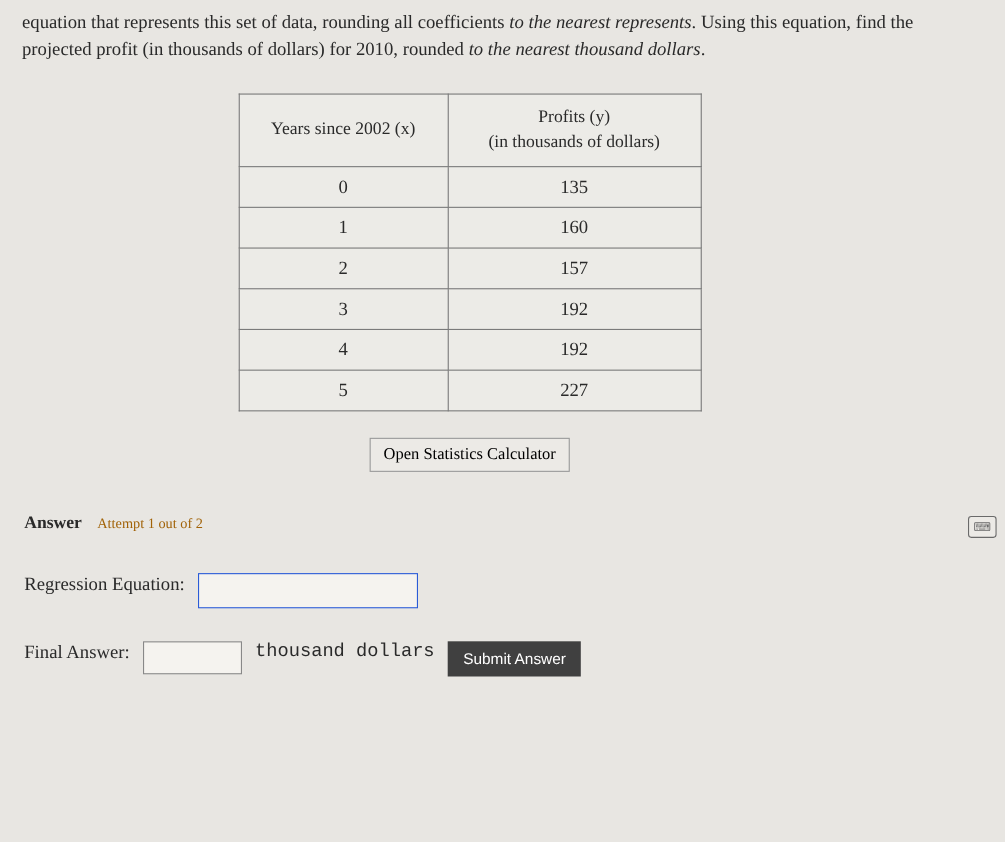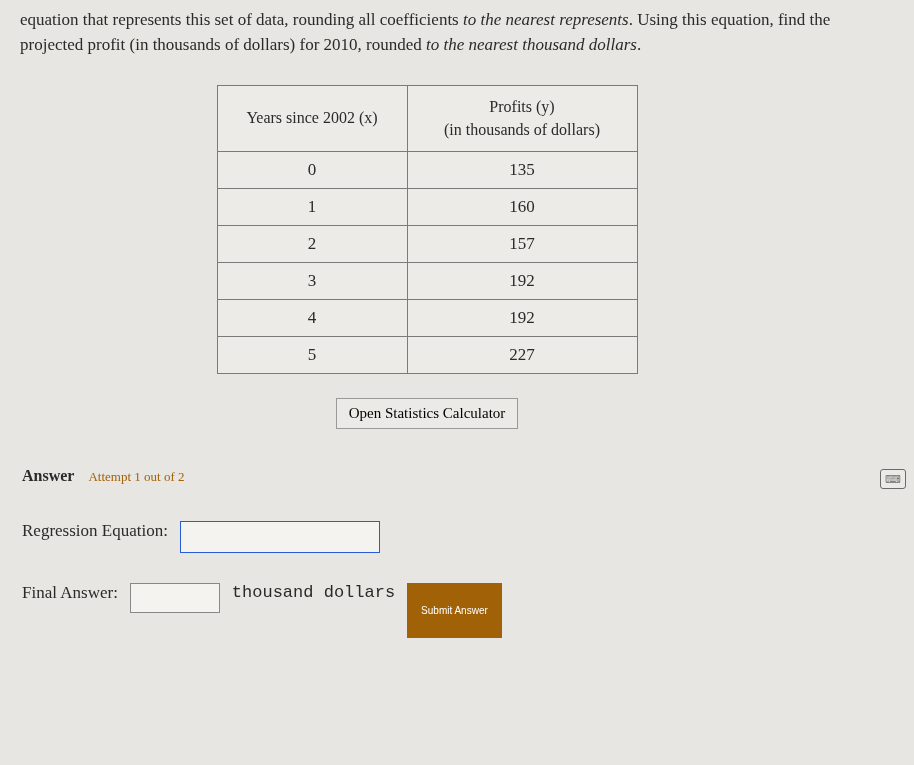--- a/index.html
+++ b/index.html
@@ -106,26 +106,26 @@
       background: #f5f3ef;
       font-size: 15px;
       padding: 0 6px;
       font-family: Georgia, serif;
     }
     .units {
       font-size: 17px;
       font-family: Liberation Mono, monospace;
     }
     .submit-btn {
-      background: #a16207;
+      background: #404040;
       color: #fff;
       border: none;
       font-family: Arial, sans-serif;
-      font-size: 10px;
-      padding: 22px 14px;
+      font-size: 14px;
+      padding: 8px 14px;
       cursor: pointer;
     }
     .keypad-icon {
       position: absolute;
       right: 8px;
       top: 2px;
       width: 26px;
       height: 20px;
       border: 1.5px solid #6a6a6a;
       border-radius: 3px;

